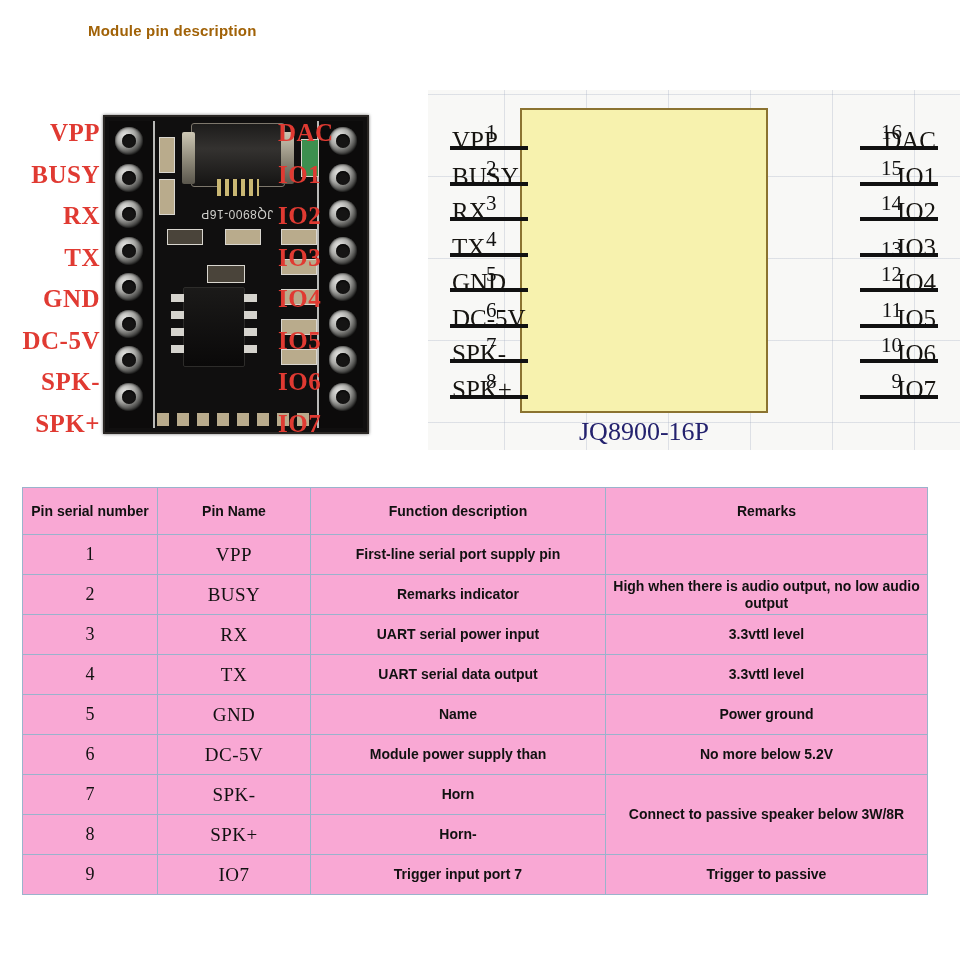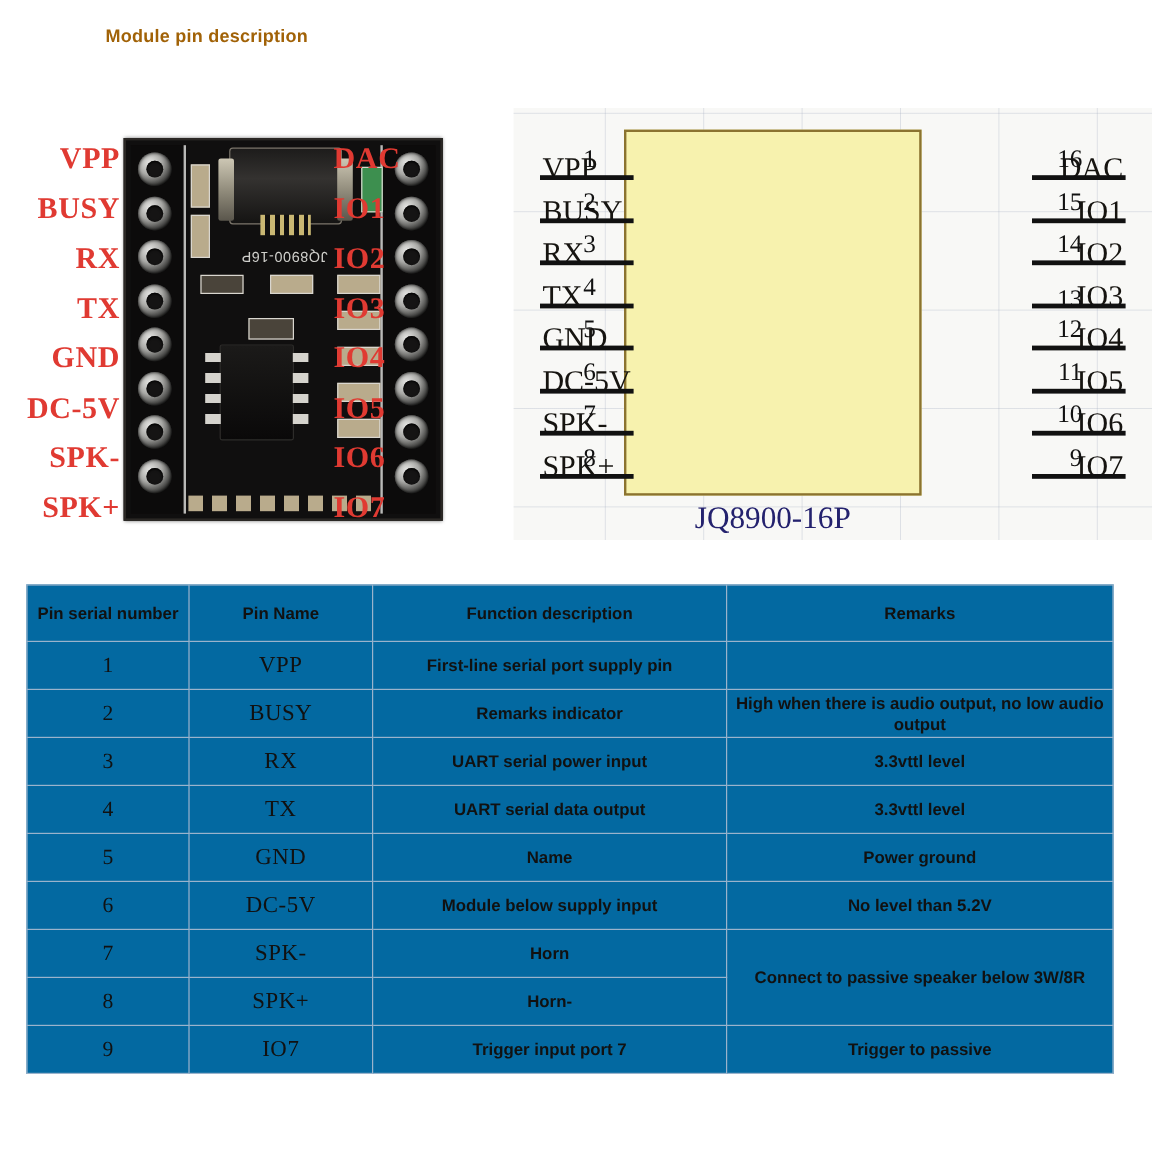--- a/index.html
+++ b/index.html
@@ -184,21 +184,21 @@
     white-space:nowrap;
   }
 
   
   #pin-table{
     position:absolute;
     left:22px; top:487px;
     width:906px;
     border-collapse:collapse;
     table-layout:fixed;
-    background:#0369a1;
+    background:#f9a8d4;
   }
   #pin-table td,#pin-table th{
     border:1px solid #9ab3cc;
     text-align:center;
     vertical-align:middle;
     padding:2px 4px;
     color:#111;
   }
   #pin-table th{
     height:42px;
@@ -412,22 +412,22 @@
       </tr>
       <tr>
         <td class="c-num">5</td>
         <td class="c-name">GND</td>
         <td class="c-func">Name</td>
         <td class="c-rem">Power ground</td>
       </tr>
       <tr>
         <td class="c-num">6</td>
         <td class="c-name">DC-5V</td>
-        <td class="c-func">Module below supply input</td>
-        <td class="c-rem">No level than 5.2V</td>
+        <td class="c-func">Module power supply than</td>
+        <td class="c-rem">No more below 5.2V</td>
       </tr>
       <tr>
         <td class="c-num">7</td>
         <td class="c-name">SPK-</td>
         <td class="c-func">Horn</td>
         <td class="c-rem" rowspan="2">Connect to passive speaker below 3W/8R</td>
       </tr>
       <tr>
         <td class="c-num">8</td>
         <td class="c-name">SPK+</td>

